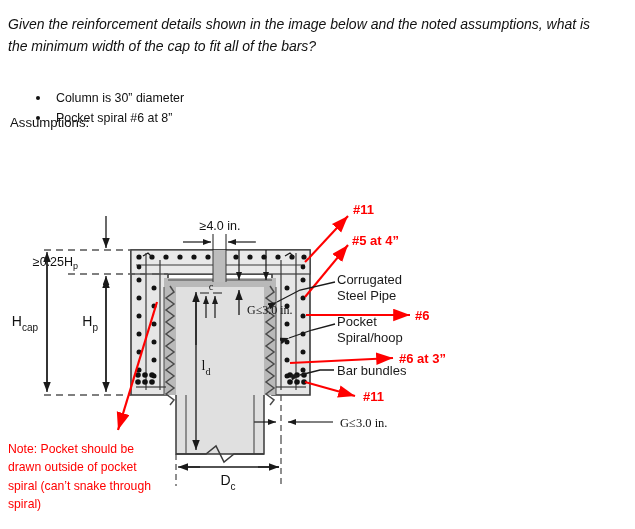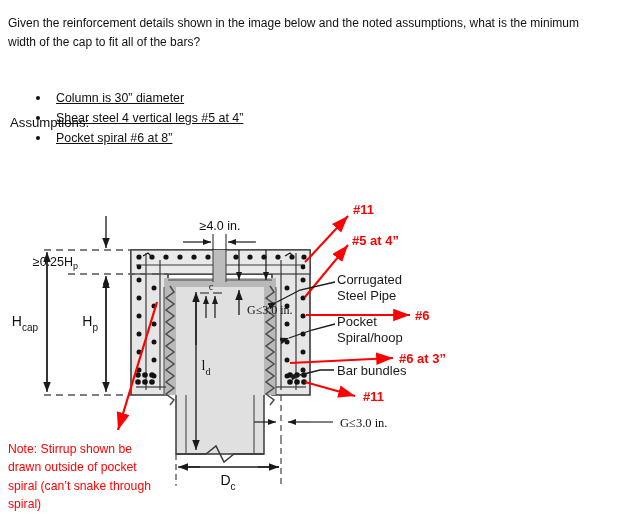--- a/index.html
+++ b/index.html
@@ -3,32 +3,32 @@
 <meta charset="utf-8">
 <style>
   html,body{margin:0;padding:0;}
   body{
     width:635px;height:529px;background:#ffffff;
     font-family:"Liberation Sans", sans-serif;
     color:#000000;overflow:hidden;position:relative;
   }
   .question{
     position:absolute;left:8px;top:14px;width:600px;
-    font-size:12px;line-height:1.55;color:#111;
+    font-size:14px;line-height:1.55;color:#111;font-style:italic;
   }
   .assump-label{
     position:absolute;left:10px;top:69px;font-size:13.2px;color:#111;margin-top:46px;
   }
   .bullets{
     position:absolute;left:30px;top:88px;width:520px;
     margin:0;padding:0;list-style:none;
   }
   .bullets li{
     position:relative;padding-left:26px;font-size:12.4px;
-    line-height:1.62;color:#111;text-decoration:underline;
+    line-height:1.62;color:#111;
   }
   .bullets li::before{
     content:"";position:absolute;left:6px;top:8px;
     width:4px;height:4px;border-radius:50%;background:#111;
   }
   sub{font-size:0.72em;vertical-align:baseline;position:relative;top:3px;}
 
   
   #diagram{position:absolute;left:0;top:190px;width:635px;height:339px;}
   #diagram svg{display:block;}
@@ -38,21 +38,20 @@
   }
 </style>
 </head>
 <body>
 
 <div class="question">Given the reinforcement details shown in the image below and the noted assumptions, what is the minimum width of the cap to fit all of the bars?</div>
 <div class="assump-label">Assumptions:</div>
 
 <ul class="bullets">
   <li>Column is 30” diameter</li>
-  <li>Shear steel 4 vertical legs #5 at 4”</li>
   <li>Pocket spiral #6 at 8”</li>
 </ul>
 
 <div id="diagram">
 <svg width="635" height="339" viewBox="0 0 635 339" xmlns="http://www.w3.org/2000/svg">
 
   <defs>
     <marker id="ahBlk" markerWidth="9" markerHeight="9" refX="8" refY="3" orient="auto" markerUnits="strokeWidth">
       <path d="M0,0 L8,3 L0,6 z" fill="#1a1a1a"></path>
     </marker>
@@ -307,13 +306,13 @@
     <text x="363" y="211" font-family="'Liberation Sans',sans-serif" font-size="13" font-weight="bold" fill="#ff0000">#11</text>
   </g>
 
   <g>
     <line x1="157" y1="112" x2="118" y2="240" stroke="#ff0000" stroke-width="2.2" marker-end="url(#ahRed)"></line>
   </g>
 
 </svg>
 </div>
 
-<div class="note">Note: Stirrup shown be drawn outside of pocket spiral (can’t snake through spiral)</div>
+<div class="note">Note: Pocket should be drawn outside of pocket spiral (can’t snake through spiral)</div>
 
 </body></html>

